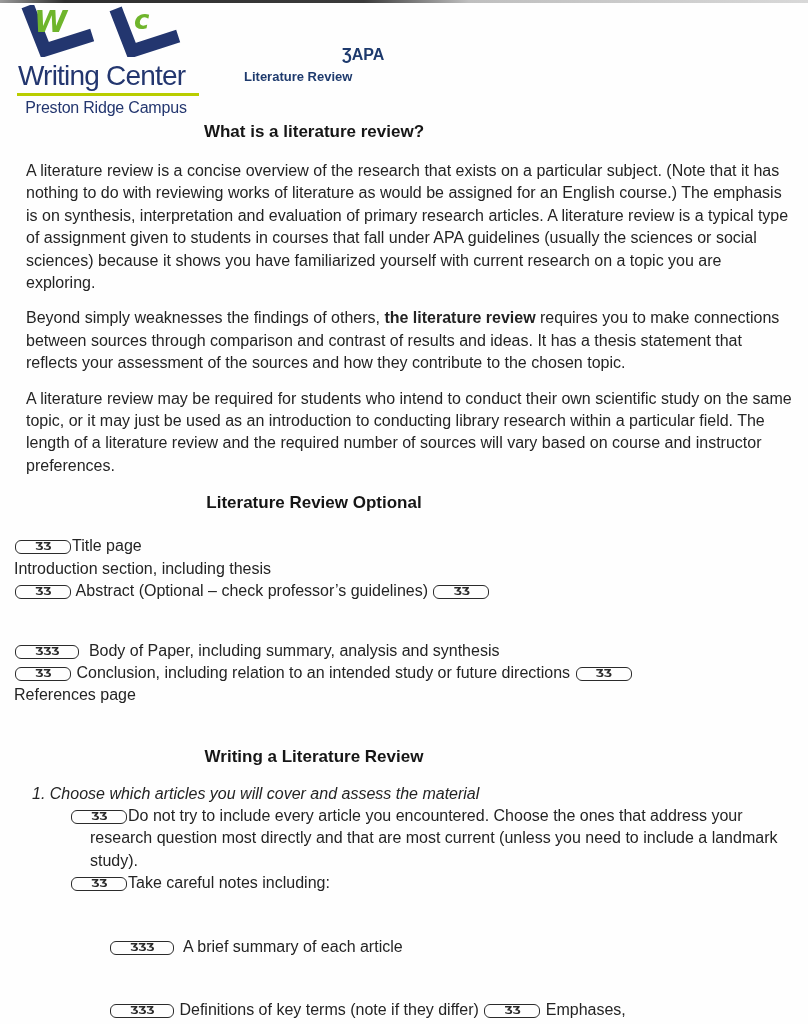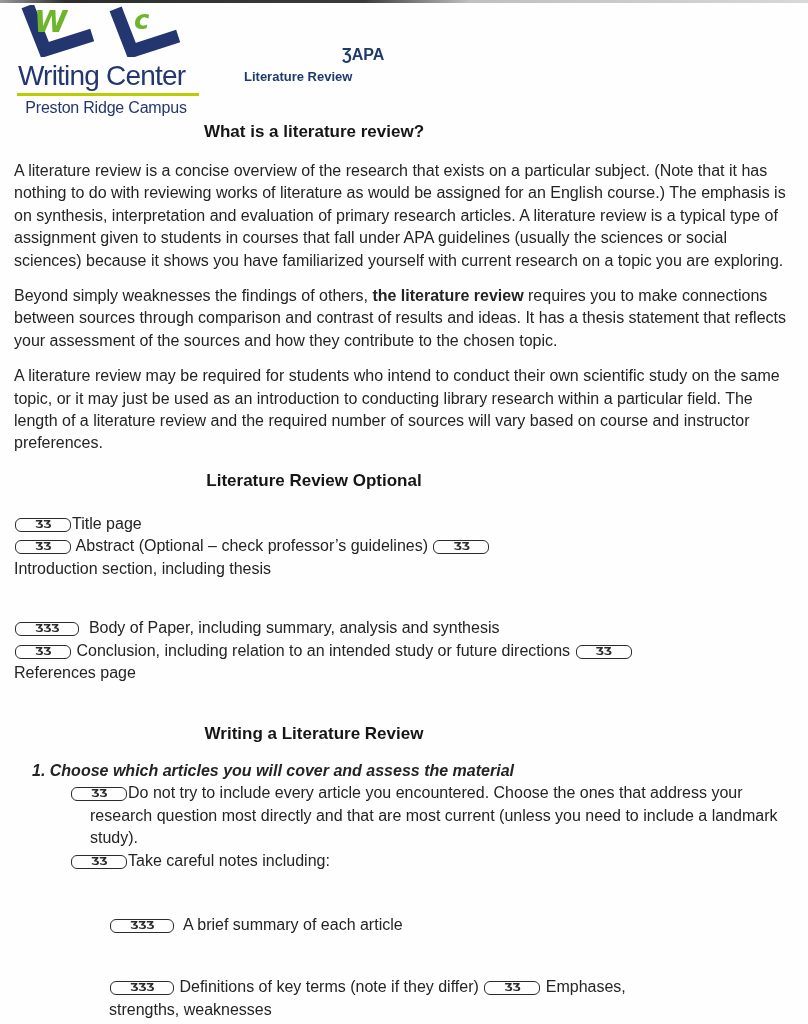--- a/index.html
+++ b/index.html
@@ -31,28 +31,28 @@
   .content{padding:0 16px 0 14px;}
   .sec-heading{
     width:600px;margin:0;text-align:center;
     font-size:17px;font-weight:700;color:#161616;
     text-decoration-thickness:1.8px;text-underline-offset:3px;
   }
   .h-what{margin-bottom:18px;}
   .h-sections{margin-top:16px;margin-bottom:22px;}
   .h-writing{margin-top:40px;margin-bottom:16px;}
   p.body-par{
-    margin:0 0 13px 0;font-size:16px;line-height:22.4px;color:#242424;
+    margin:0 0 13px 12px;font-size:16px;line-height:22.4px;color:#242424;
     max-width:780px;
   }
   .list-line{font-size:16px;line-height:22.4px;color:#242424;white-space:pre-wrap;}
   .group2{margin-top:37px;}
   .step-line{
     margin-left:18px;font-size:16px;line-height:22px;
-    font-weight:700;font-style:italic;color:#242424;
+    font-weight:400;font-style:italic;color:#242424;
   }
   .bullet{
     padding-left:76px;text-indent:-20px;max-width:740px;
     font-size:16px;line-height:22.4px;color:#242424;white-space:pre-wrap;
   }
   .note{
     padding-left:95px;max-width:565px;
     font-size:16px;line-height:22.4px;color:#242424;white-space:pre-wrap;
   }
   .note-1{margin-top:42px;}
@@ -101,22 +101,22 @@
     <p class="body-par">A literature review is a concise overview of the research that exists on a particular subject. (Note that it has nothing to do with reviewing works of literature as would be assigned for an English course.) The emphasis is on synthesis, interpretation and evaluation of primary research articles. A literature review is a typical type of assignment given to students in courses that fall under APA guidelines (usually the sciences or social sciences) because it shows you have familiarized yourself with current research on a topic you are exploring.</p>
 
     <p class="body-par"><span>Beyond simply weaknesses the findings of others, </span><strong>the literature review</strong><span> requires you to make connections between sources through comparison and contrast of results and ideas. It has a thesis statement that reflects your assessment of the sources and how they contribute to the chosen topic.</span></p>
 
     <p class="body-par">A literature review may be required for students who intend to conduct their own scientific study on the same topic, or it may just be used as an introduction to conducting library research within a particular field. The length of a literature review and the required number of sources will vary based on course and instructor preferences.</p>
 
     <div class="sec-heading h-sections">Literature Review Optional</div>
 
     <div class="group1">
       <div class="list-line"><span class="gb">ƷƷ</span>Title page</div>
+      <div class="list-line">Introduction section, including thesis</div>
       <div class="list-line"><span class="gb">ƷƷ</span> Abstract (Optional – check professor’s guidelines) <span class="gb">ƷƷ</span></div>
-      <div class="list-line">Introduction section, including thesis</div>
     </div>
 
     <div class="group2">
       <div class="list-line"><span class="gb">ƷƷƷ</span>  Body of Paper, including summary, analysis and synthesis</div>
       <div class="list-line"><span class="gb">ƷƷ</span> Conclusion, including relation to an intended study or future directions <span class="gb">ƷƷ</span></div>
       <div class="list-line">References page</div>
     </div>
 
     <div class="sec-heading h-writing">Writing a Literature Review</div>
 

